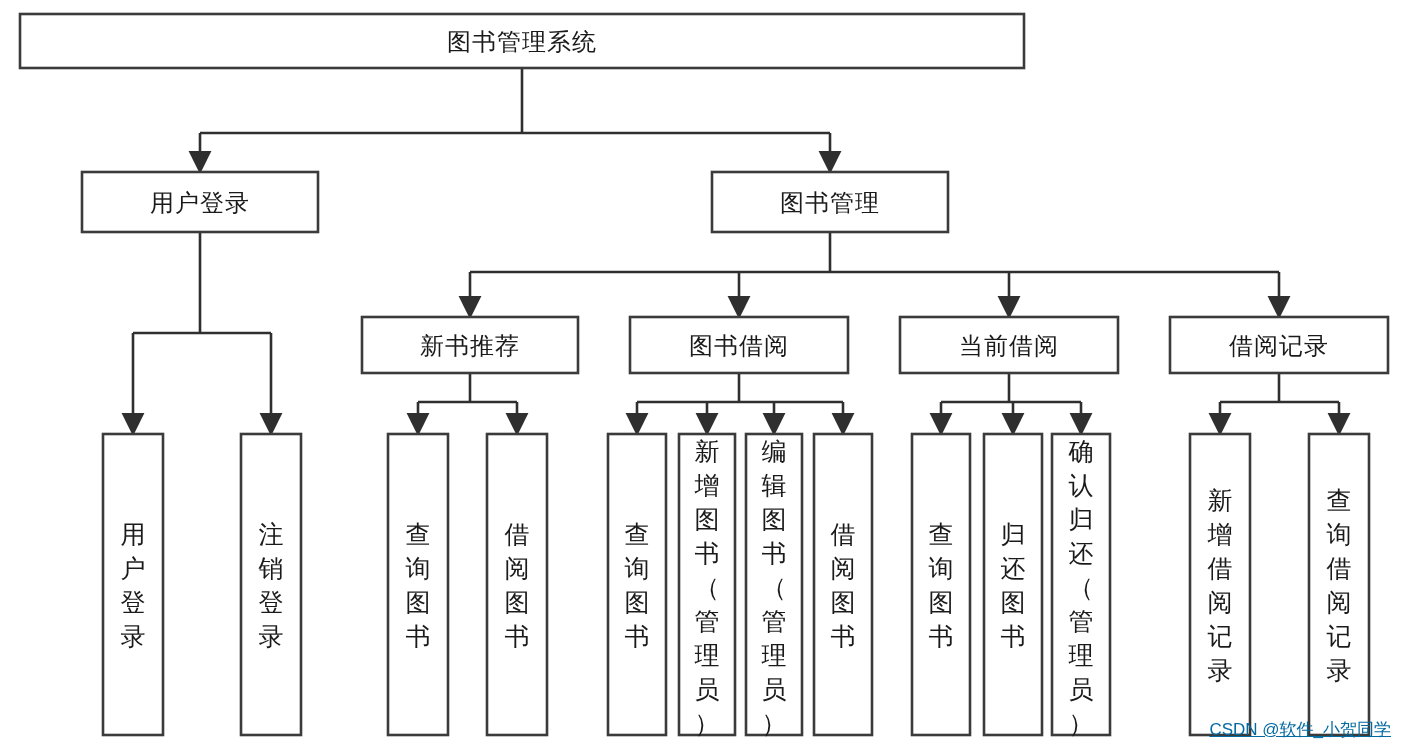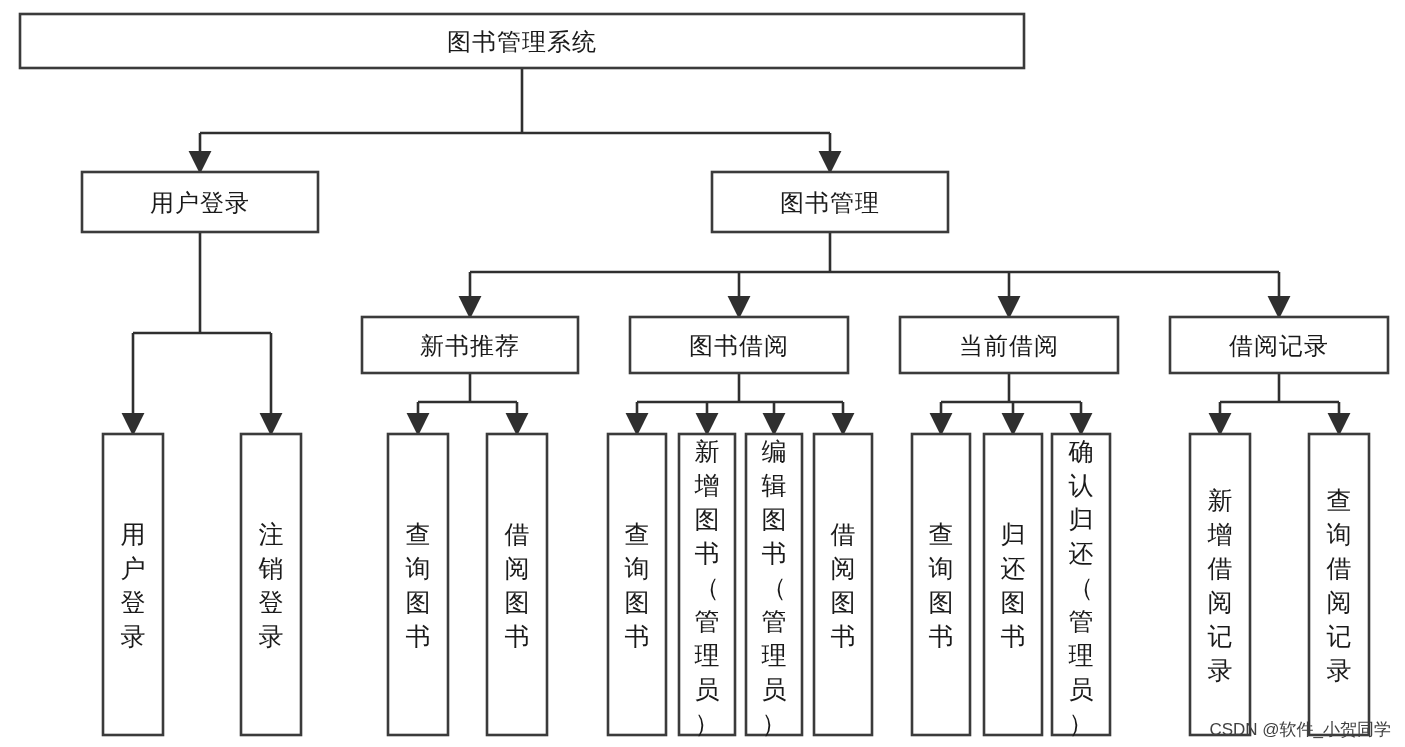--- a/index.html
+++ b/index.html
@@ -41,23 +41,24 @@
   .arrow-head {
     fill: #2f2f2f;
     stroke: none;
   }
   .watermark {
     position: absolute;
     right: 14px;
     bottom: 6px;
     font-family: "Liberation Sans", "DejaVu Sans", sans-serif;
     font-size: 17px;
-    color: #404040;
+    color: #0369a1;
     white-space: nowrap;
     user-select: none;
+    text-decoration: underline;
   }
 </style>
 </head>
 <body>
 
 <div id="diagram-root">
   <svg class="diagram-canvas" viewBox="0 0 1405 747">
     <defs>
       <marker id="arrow" viewBox="0 0 12 12" refX="10" refY="6" markerWidth="9" markerHeight="9" orient="auto-start-reverse">
         <path d="M 0 0 L 12 6 L 0 12 z" class="arrow-head"></path>

